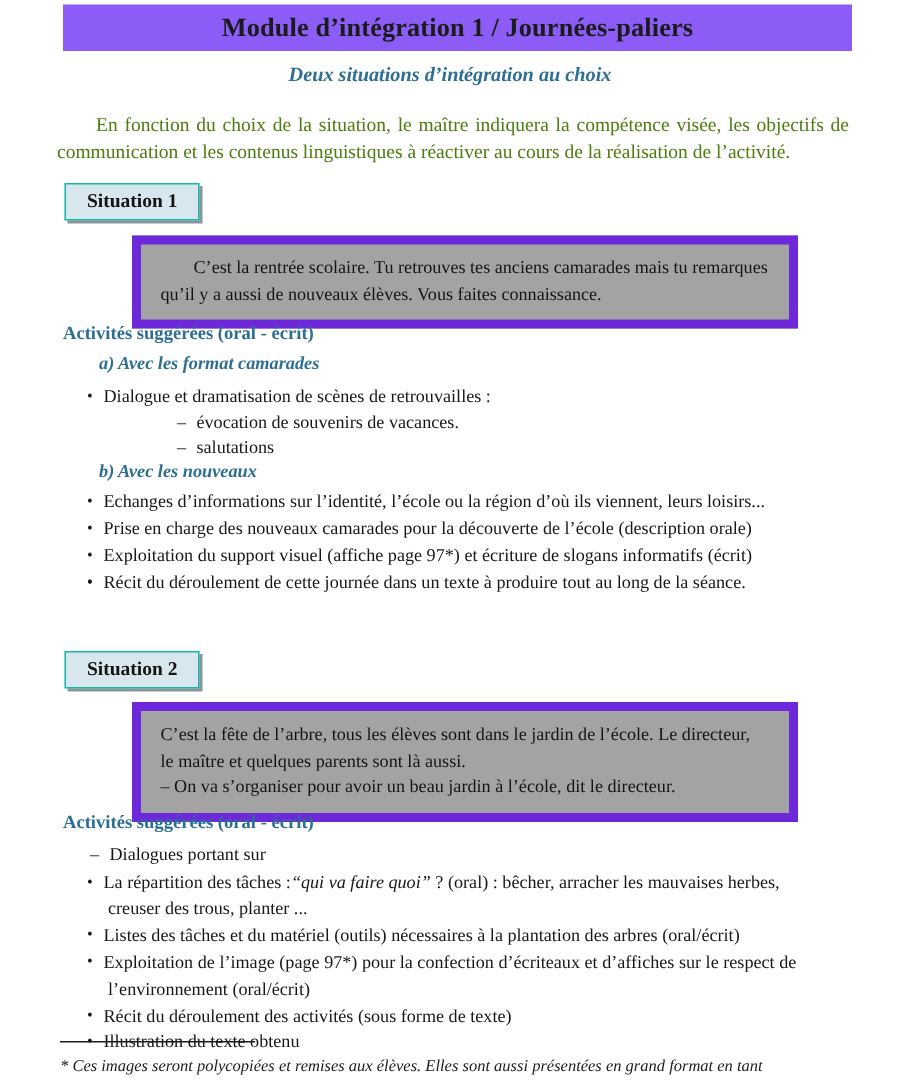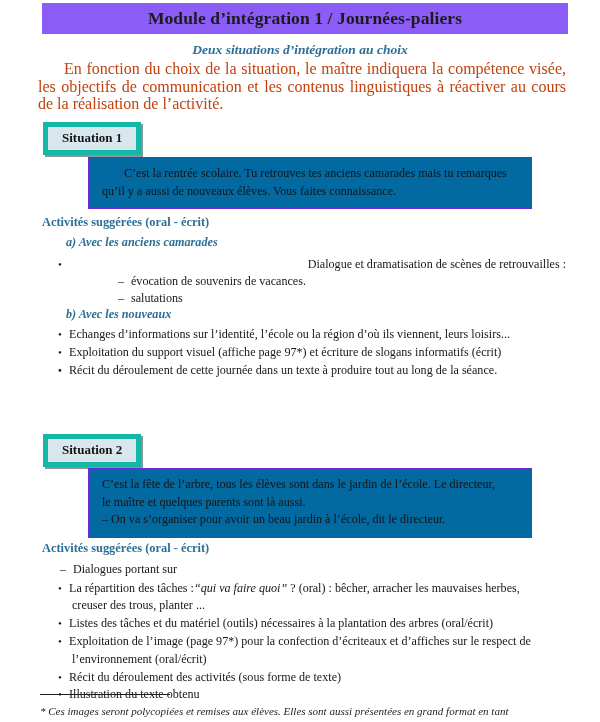--- a/index.html
+++ b/index.html
@@ -53,49 +53,49 @@
     font-size: 13.5px;
     font-weight: bold;
     font-style: italic;
     color: #2d6f94;
   }
 
   
   .intro {
     position: absolute;
     left: 38px;
-    top: 60px;
+    top: 74px;
     width: 528px;
-    font-size: 16px;
+    font-size: 13px;
     line-height: 17.5px;
     text-align: justify;
     text-indent: 26px;
-    color: #c2410c;
+    color: #4d7c0f;
   }
 
   
   .situation-tab {
     position: absolute;
     background: #d8e7ed;
-    border: 5px solid #14b8a6;
+    border: 1px solid #14b8a6;
     box-shadow: 2px 2px 0 #8e9398;
     padding: 3px 14px 4px 14px;
     font-size: 13px;
     font-weight: bold;
     color: #141414;
     box-sizing: border-box;
   }
   #situation-tab-1 { left: 43px; top: 122px; }
   #situation-tab-2 { left: 43px; top: 434px; }
 
   
   .scenario-box {
     position: absolute;
-    background: #0369a1;
-    border: 1px solid #6d28d9;
+    background: #a3a3a3;
+    border: 6px solid #6d28d9;
     box-sizing: border-box;
     padding: 7px 12px 8px 13px;
     font-size: 12.1px;
     line-height: 17.6px;
     color: #141414;
   }
   #scenario-box-1 { left: 88px; top: 157px; width: 444px; }
   #scenario-box-2 { left: 88px; top: 468px; width: 444px; }
   .scenario-box .indent-first { text-indent: 22px; }
 
@@ -123,21 +123,21 @@
 
   
   .bullet-list {
     position: absolute;
     left: 58px;
     width: 508px;
     font-size: 12.1px;
     line-height: 17.4px;
     color: #171717;
   }
-  #bullet-list-1 { top: 256px; text-align: right; }
+  #bullet-list-1 { top: 256px; }
   #dash-list-1   { top: 273px; left: 118px; width: 440px; }
   #bullet-list-2 { top: 326px; }
   #dash-list-2   { top: 561px; left: 60px; width: 440px; }
   #bullet-list-3 { top: 580px; }
 
   .bullet-item {
     position: relative;
     padding-left: 11px;
     margin-bottom: 0.5px;
   }
@@ -198,35 +198,36 @@
 
   <div class="situation-tab" id="situation-tab-1">Situation 1</div>
 
   <div class="scenario-box" id="scenario-box-1">
     <div class="indent-first">C’est la rentrée scolaire. Tu retrouves tes anciens camarades mais tu remarques</div>
     <div>qu’il y a aussi de nouveaux élèves. Vous faites connaissance.</div>
   </div>
 
   <div class="activities-heading" id="activities-heading-1">Activités suggérées (oral - écrit)</div>
 
-  <div class="sub-heading" id="sub-heading-a">a) Avec les anciens camarades</div>
+  <div class="sub-heading" id="sub-heading-a">a) Avec les format camarades</div>
 
   <div class="bullet-list" id="bullet-list-1">
     <div class="bullet-item">Dialogue et dramatisation de scènes de retrouvailles :</div>
   </div>
 
   <div class="bullet-list" id="dash-list-1">
     <div class="dash-item">évocation de souvenirs de vacances.</div>
     <div class="dash-item">salutations</div>
   </div>
 
   <div class="sub-heading" id="sub-heading-b">b) Avec les nouveaux</div>
 
   <div class="bullet-list" id="bullet-list-2">
     <div class="bullet-item">Echanges d’informations sur l’identité, l’école ou la région d’où ils viennent, leurs loisirs...</div>
+    <div class="bullet-item">Prise en charge des nouveaux camarades pour la découverte de l’école (description orale)</div>
     <div class="bullet-item">Exploitation du support visuel (affiche page 97*) et  écriture de slogans informatifs (écrit)</div>
     <div class="bullet-item">
     </div>
     <div class="bullet-item">Récit du déroulement de cette journée dans un texte à produire tout au long de la séance.</div>
   </div>
 
   <div class="situation-tab" id="situation-tab-2">Situation 2</div>
 
   <div class="scenario-box" id="scenario-box-2">
     <div>C’est la fête de l’arbre, tous les élèves sont dans le jardin de l’école. Le directeur,</div>

